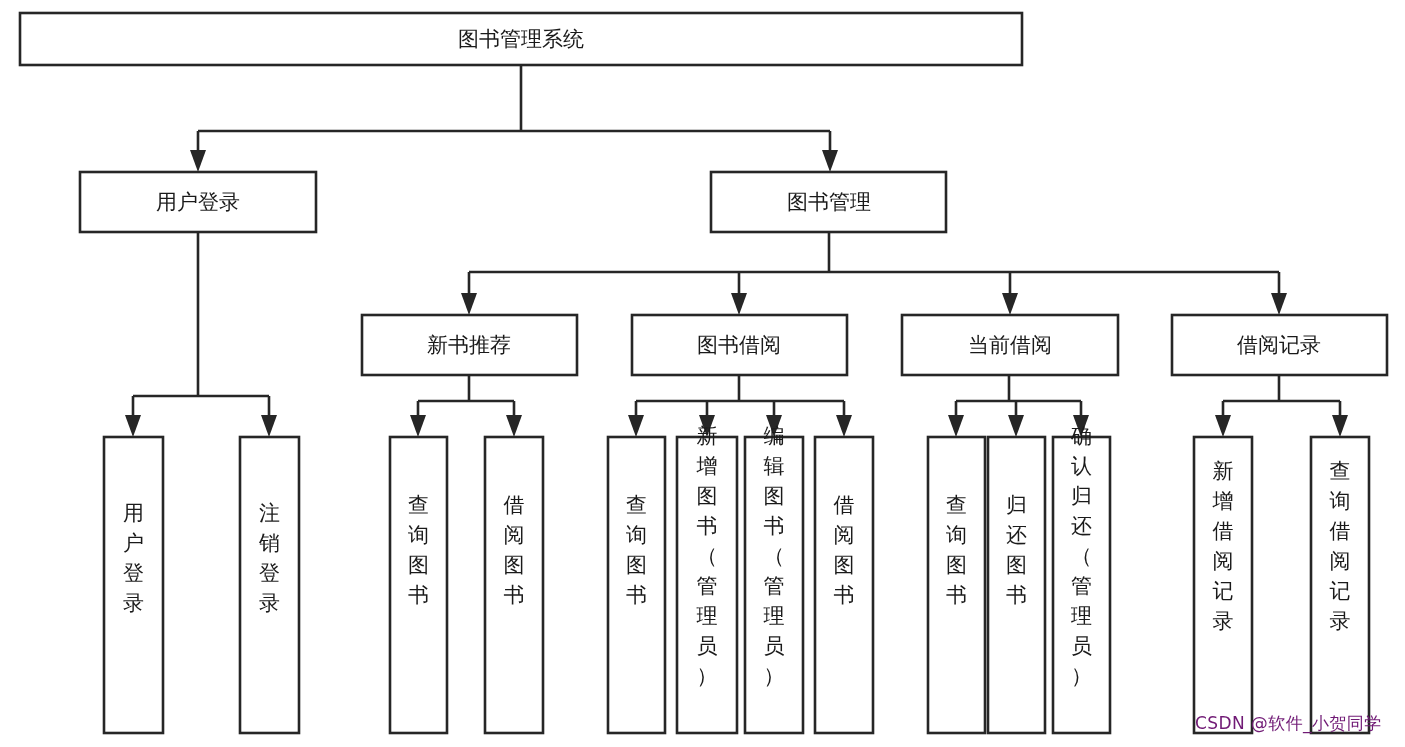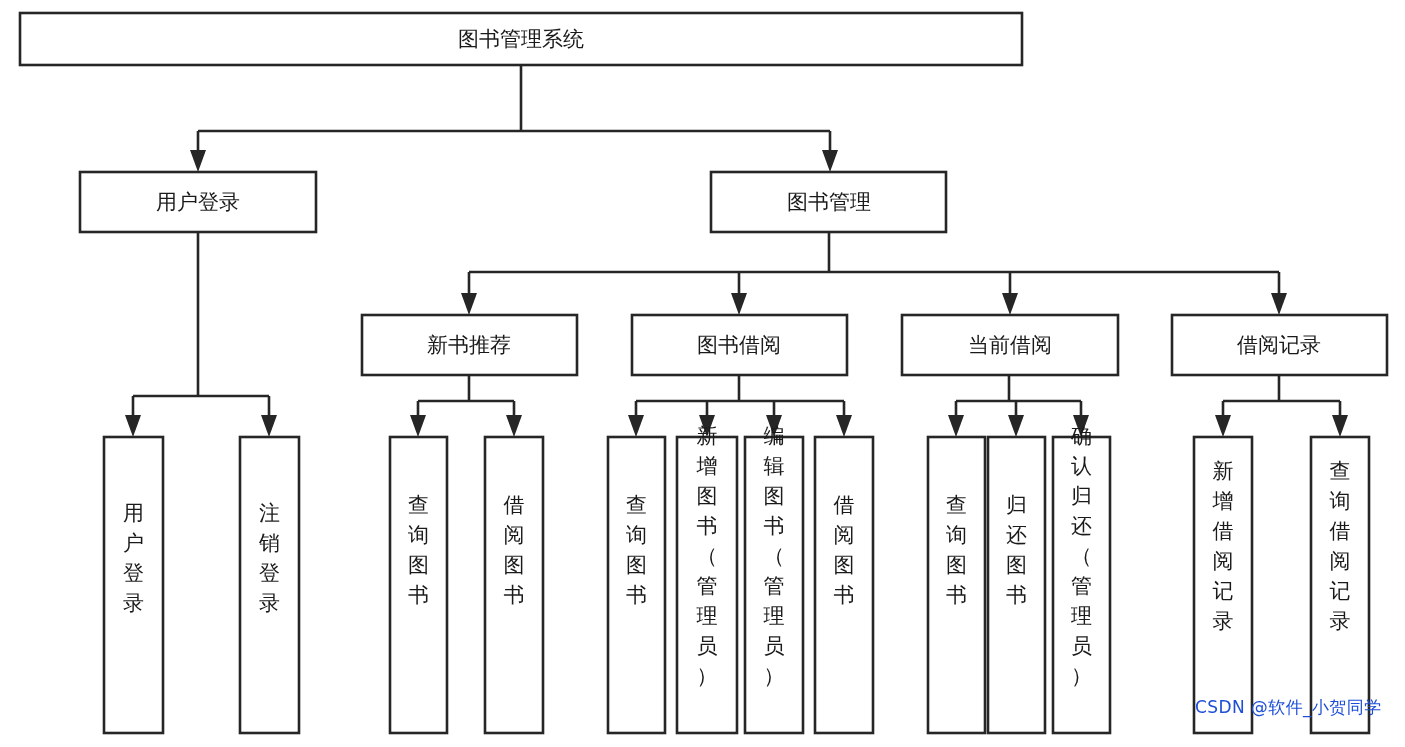--- a/index.html
+++ b/index.html
@@ -48,24 +48,24 @@
     fill: none;
     stroke-linecap: butt;
   }
   .arrow-head {
     fill: #262626;
     stroke: none;
   }
   .watermark {
     position: absolute;
     left: 1195px;
-    top: 696px;
+    top: 712px;
     font-family: "DejaVu Sans", "Liberation Sans", sans-serif;
     font-size: 17px;
-    color: #1d4ed8;
+    color: #701a75;
     white-space: nowrap;
     letter-spacing: 0.4px;
     user-select: none;
   }
 </style>
 </head>
 <body>
 
 <div id="diagram-root">
 

